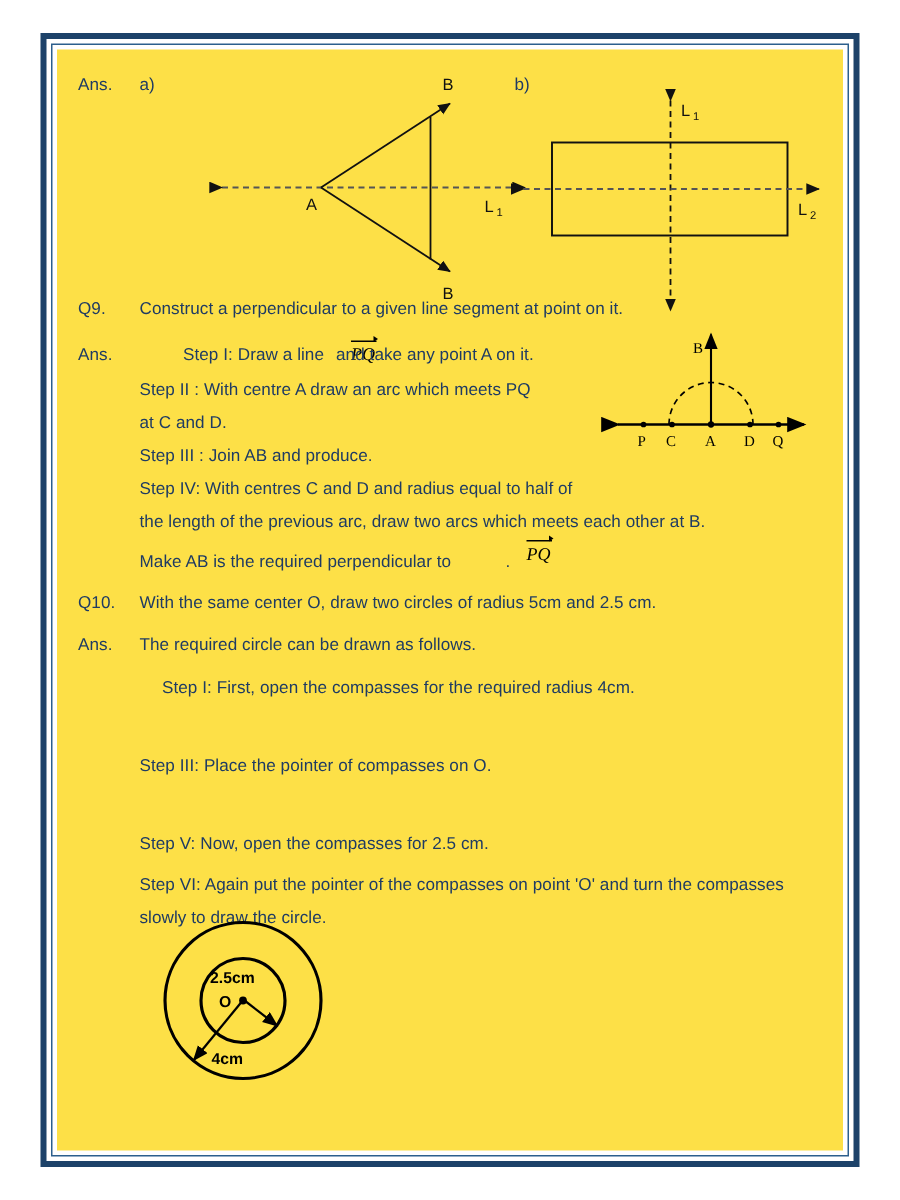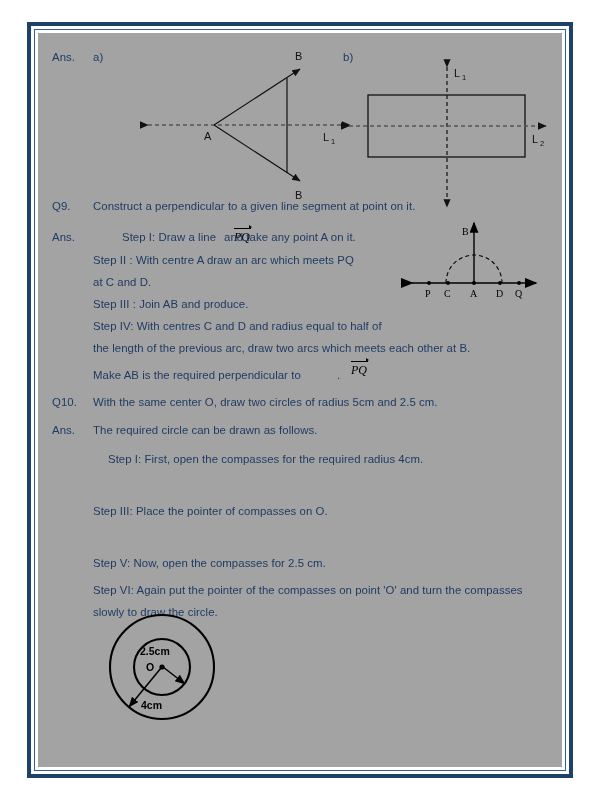--- a/index.html
+++ b/index.html
@@ -32,21 +32,21 @@
     position: absolute;
     left: 34px; top: 29px;
     width: 532px; height: 742px;
     border: 1px solid #2c5f8d;
     box-sizing: border-box;
   }
   #content {
     position: absolute;
     left: 38px; top: 33px;
     width: 524px; height: 734px;
-    background: #a3a3a3;
+    background: #fde047;
     overflow: hidden;
   }
 
   .txt {
     position: absolute;
     color: #1f3b63;
     font-size: 11.4px;
     line-height: 13px;
     white-space: nowrap;
     letter-spacing: 0.05px;

